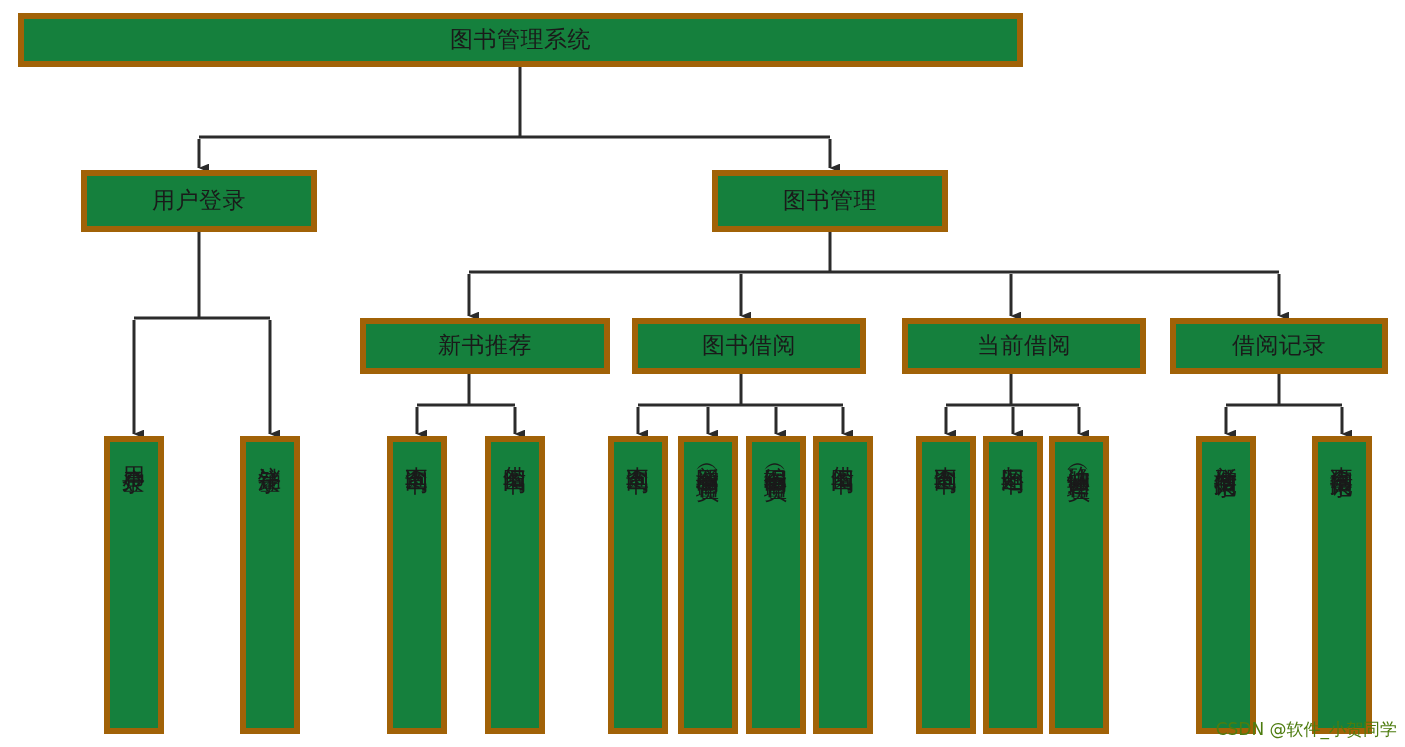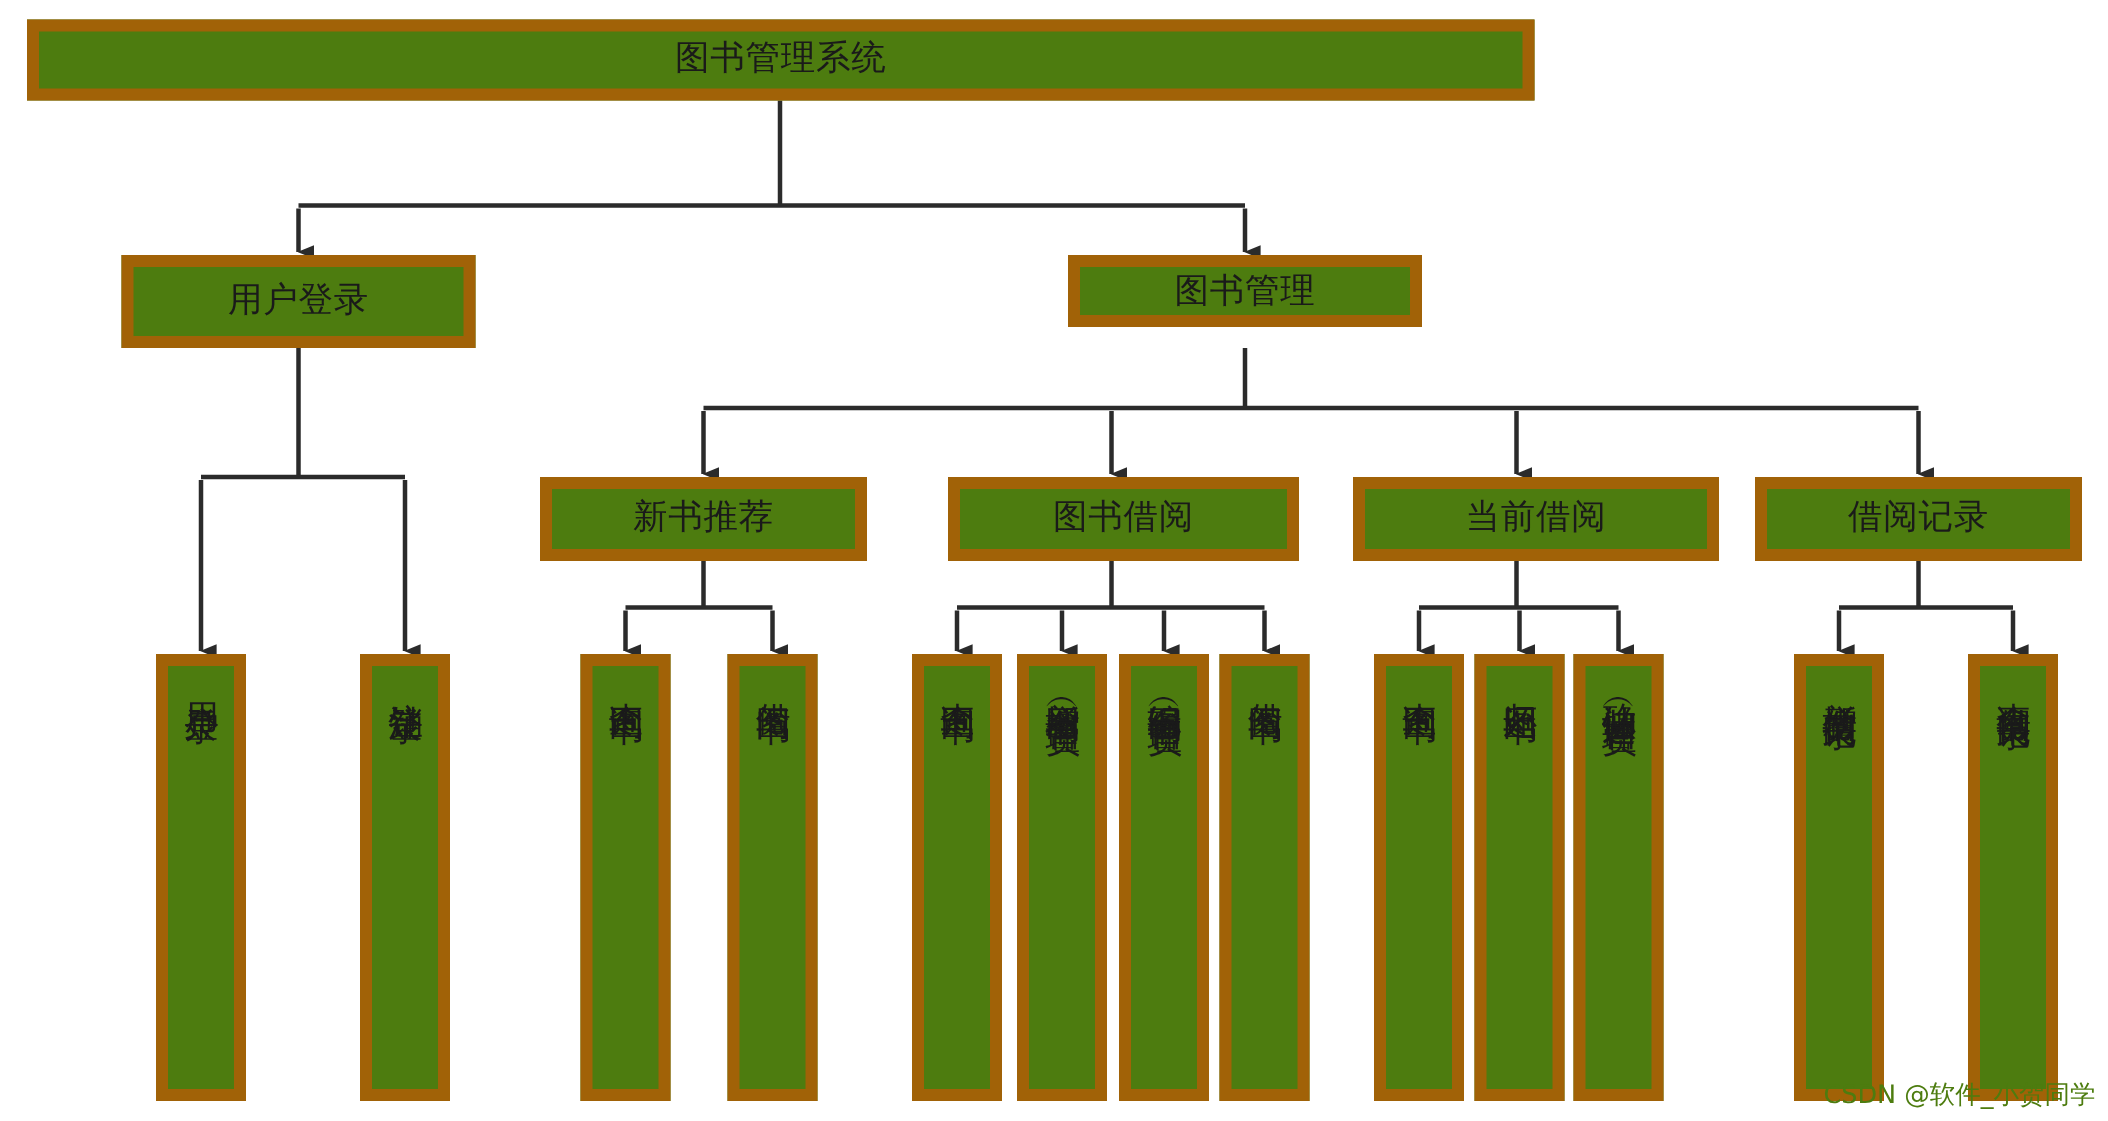--- a/index.html
+++ b/index.html
@@ -21,22 +21,22 @@
   #diagram-svg {
     position: absolute;
     left: 0;
     top: 0;
     width: 1405px;
     height: 747px;
   }
   .node {
     position: absolute;
     box-sizing: border-box;
-    border: 8px solid #a16207;
-    background: #4d7c0f;
+    border: 6px solid #a16207;
+    background: #15803d;
     display: flex;
     align-items: center;
     justify-content: center;
     z-index: 2;
   }
   .node-label {
     color: #1a1a1a;
     line-height: 1.18;
     letter-spacing: 0.5px;
     white-space: pre;
@@ -124,25 +124,25 @@
     </g>
   </svg>
 
   <div class="node horiz" style="left: 18px; top: 13px; width: 1005px; height: 54px;">
     <span class="node-label">图书管理系统</span>
   </div>
 
   <div class="node horiz" style="left: 81px; top: 170px; width: 236px; height: 62px;">
     <span class="node-label">用户登录</span>
   </div>
-  <div class="node horiz" style="left: 712px; top: 170px; width: 236px; height: 48px; font-family: Liberation Serif, serif;">
+  <div class="node horiz" style="left: 712px; top: 170px; width: 236px; height: 62px;">
     <span class="node-label">图书管理</span>
   </div>
 
-  <div class="node horiz" style="left: 360px; top: 318px; width: 218px; height: 56px;">
+  <div class="node horiz" style="left: 360px; top: 318px; width: 250px; height: 56px;">
     <span class="node-label">新书推荐</span>
   </div>
   <div class="node horiz" style="left: 632px; top: 318px; width: 234px; height: 56px;">
     <span class="node-label">图书借阅</span>
   </div>
   <div class="node horiz" style="left: 902px; top: 318px; width: 244px; height: 56px;">
     <span class="node-label">当前借阅</span>
   </div>
   <div class="node horiz" style="left: 1170px; top: 318px; width: 218px; height: 56px;">
     <span class="node-label">借阅记录</span>

